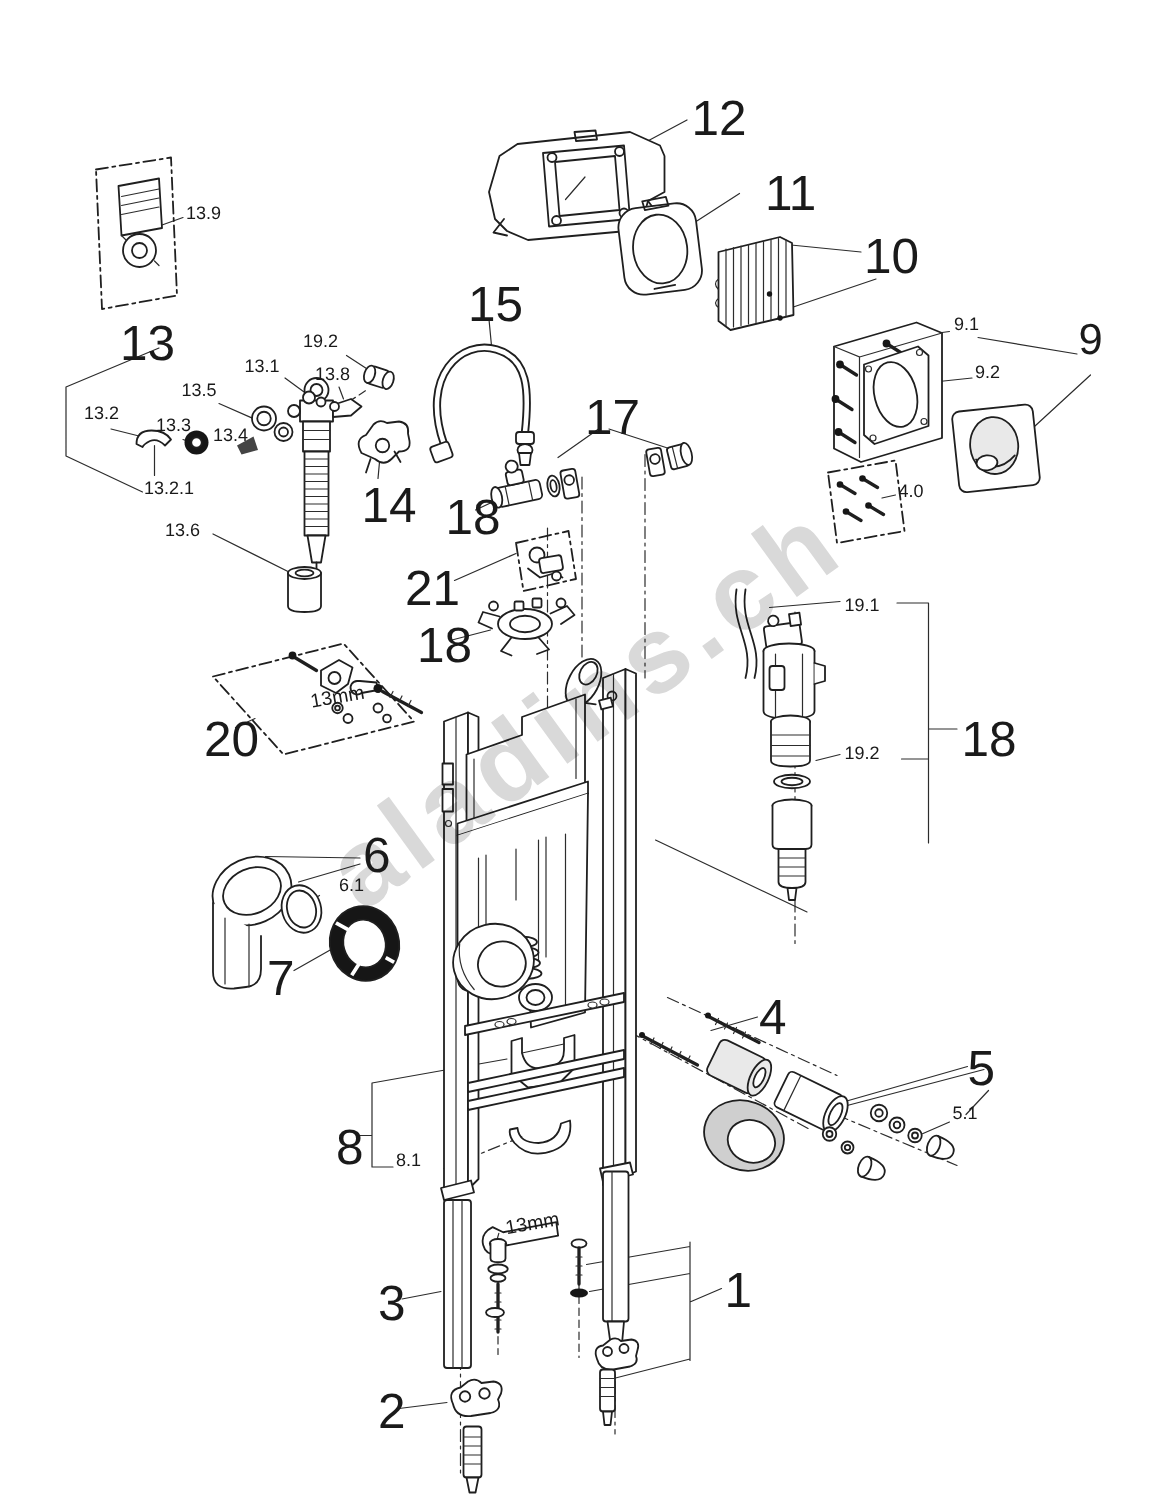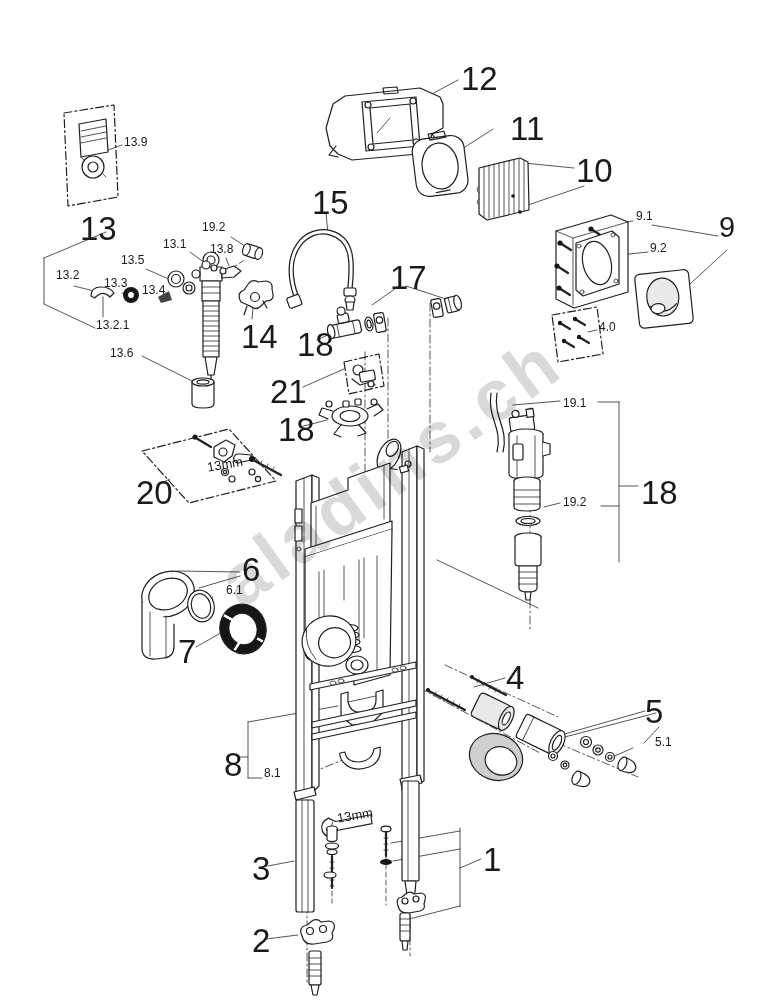--- a/index.html
+++ b/index.html
@@ -452,21 +452,21 @@
       <div class="part-label big" style="left: 278px; top: 413px;">18</div>
       <div class="part-label tiny" style="left: 206px; top: 461px; transform: rotate(-10deg);">13mm</div>
       <div class="part-label big" style="left: 136px; top: 476px;">20</div>
       <div class="part-label big" style="left: 641px; top: 476px;">18</div>
       <div class="part-label small" style="left: 563px; top: 496px;">19.2</div>
       <div class="part-label big" style="left: 242px; top: 553px;">6</div>
       <div class="part-label small" style="left: 214px; top: 584px; margin-left: 12px;">6.1</div>
       <div class="part-label big" style="left: 178px; top: 635px;">7</div>
       <div class="part-label big" style="left: 506px; top: 661px;">4</div>
       <div class="part-label big" style="left: 645px; top: 695px;">5</div>
-      <div class="part-label small" style="left: 655px; top: 736px;">5.1</div>
+      <div class="part-label small" style="left: 635px; top: 736px;">5.1</div>
       <div class="part-label big" style="left: 224px; top: 748px;">8</div>
       <div class="part-label small" style="left: 264px; top: 767px;">8.1</div>
       <div class="part-label tiny" style="left: 336px; top: 812px; transform: rotate(-10deg);">13mm</div>
       <div class="part-label big" style="left: 483px; top: 843px;">1</div>
       <div class="part-label big" style="left: 252px; top: 852px;">3</div>
       <div class="part-label big" style="left: 252px; top: 924px;">2</div>
     </div>
 
 </div>
 

